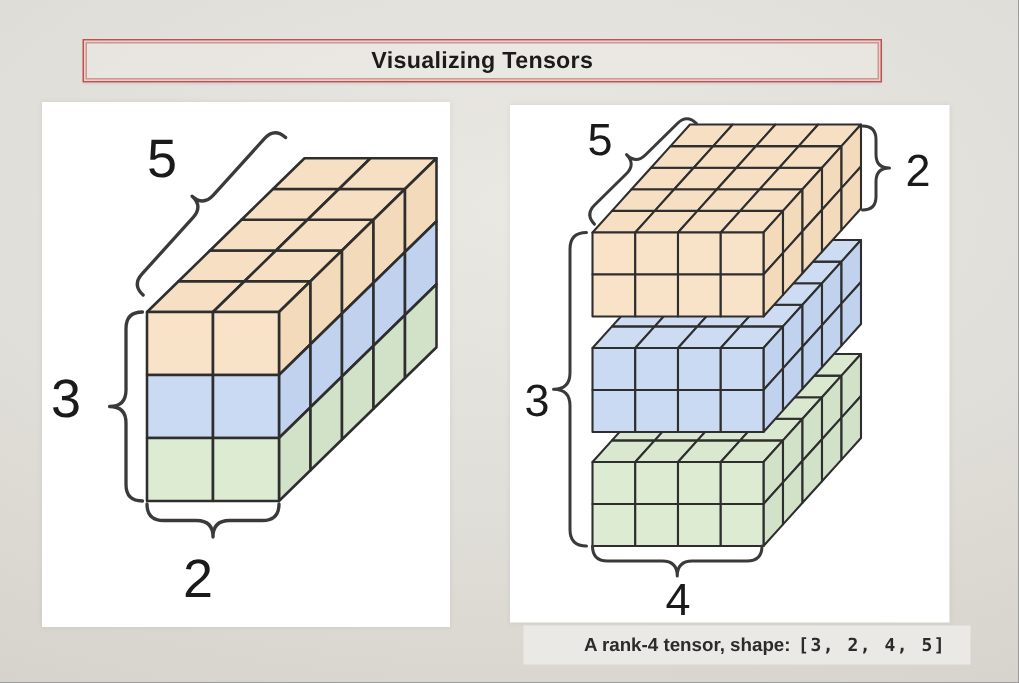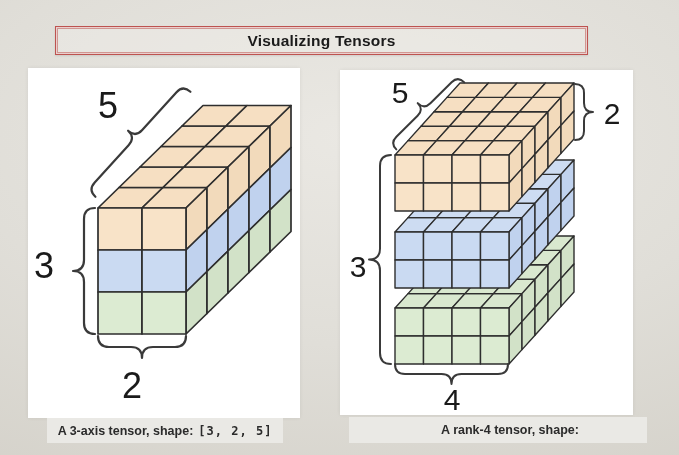--- a/index.html
+++ b/index.html
@@ -214,22 +214,19 @@
           <path d="M 51 85 Q 40 85 40 96 L 40 178.5 Q 40 189.5 29 189.5 Q 40 189.5 40 200.5 L 40 283 Q 40 294 51 294" fill="none" stroke="#3a3a3a" stroke-width="2" stroke-linecap="round" stroke-linejoin="round"></path>
           <path d="M 55 294 Q 55 304 65 304 L 101.5 304 Q 111.5 304 111.5 314 Q 111.5 304 121.5 304 L 158 304 Q 168 304 168 294" fill="none" stroke="#3a3a3a" stroke-width="2" stroke-linecap="round" stroke-linejoin="round"></path>
         </g>
       <text class="dim-label" x="60" y="33" font-size="30" text-anchor="middle">5</text>
       <text class="dim-label" x="272" y="54" font-size="30" text-anchor="middle">2</text>
       <text class="dim-label" x="18" y="207" font-size="30" text-anchor="middle">3</text>
       <text class="dim-label" x="112" y="340" font-size="30" text-anchor="middle">4</text>
     </svg>
   </div>
 
-  <div class="caption caption-left">
-    <span class="cap-text">A 3-axis tensor, shape:</span>
-    <span class="cap-shape">[3, 2, 5]</span>
-  </div>
 
   <div class="caption caption-right">
     <span class="cap-text">A rank-4 tensor, shape:</span>
+    <span class="cap-shape">[3, 2, 4, 5]</span>
   </div>
 
 </div>
 
 </body></html>

